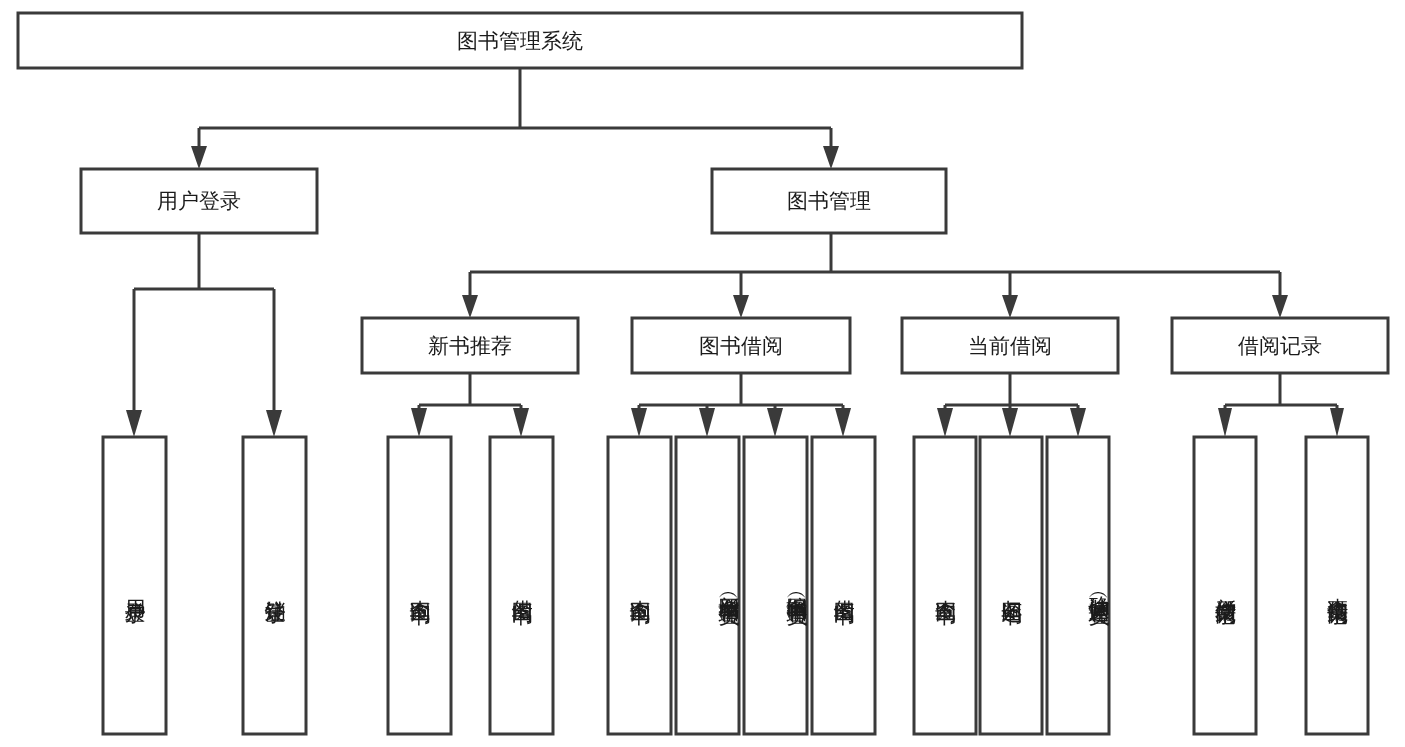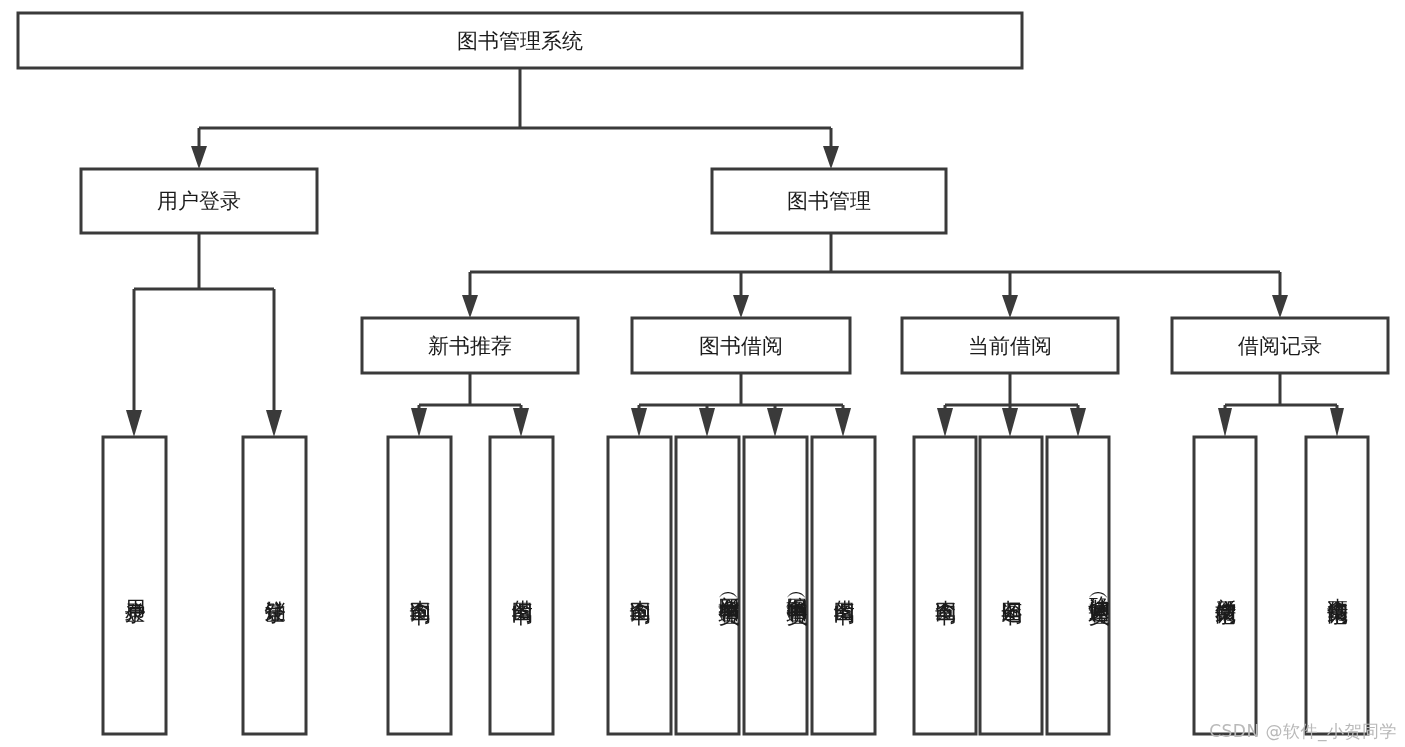--- a/index.html
+++ b/index.html
@@ -199,14 +199,13 @@
   <div class="node-label-v" style="left:608px; top:437px; width:63px; height:297px;">查询图书</div>
   <div class="node-label-v" style="left:676px; top:443px; width:63px; height:285px; align-items:flex-start;">新增图书（管理员）</div>
   <div class="node-label-v" style="left:744px; top:443px; width:63px; height:285px; align-items:flex-start;">编辑图书（管理员）</div>
   <div class="node-label-v" style="left:812px; top:437px; width:63px; height:297px;">借阅图书</div>
   <div class="node-label-v" style="left:914px; top:437px; width:62px; height:297px;">查询图书</div>
   <div class="node-label-v" style="left:980px; top:437px; width:62px; height:297px;">归还图书</div>
   <div class="node-label-v" style="left:1047px; top:443px; width:62px; height:285px; align-items:flex-start;">确认归还（管理员）</div>
   <div class="node-label-v" style="left:1194px; top:437px; width:62px; height:297px;">新增借阅记录</div>
   <div class="node-label-v" style="left:1306px; top:437px; width:62px; height:297px;">查询借阅记录</div>
 
-  <div id="watermark">CSDN @软件_小贺同学</div>
 </div>
 
 </body></html>

